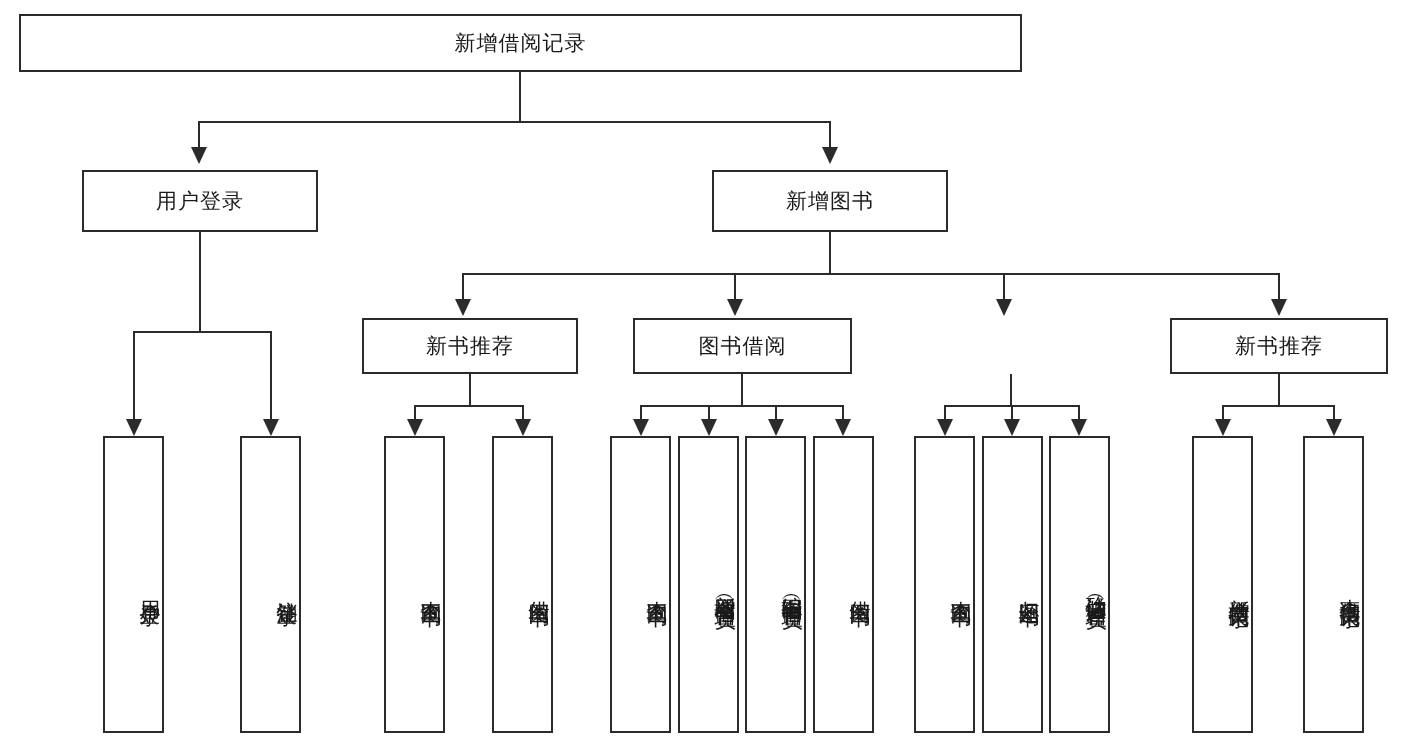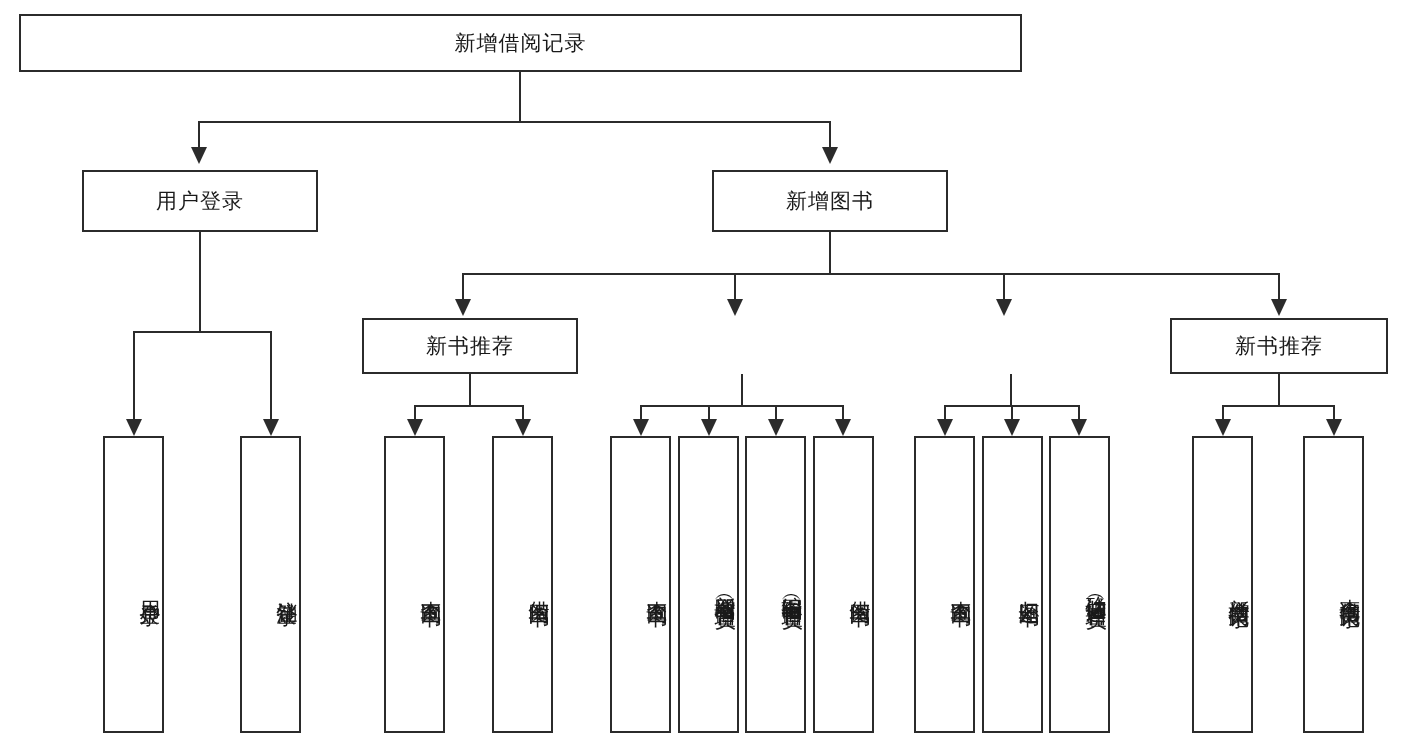--- a/index.html
+++ b/index.html
@@ -124,20 +124,23 @@
   <div class="arrowhead" style="left:727px; top:299px;"></div>
 
   <div class="vline" style="left:1003px; top:273px; height:28px;"></div>
   <div class="arrowhead" style="left:996px; top:299px;"></div>
 
   <div class="vline" style="left:1278px; top:273px; height:28px;"></div>
   <div class="arrowhead" style="left:1271px; top:299px;"></div>
 
   <div class="node horiz" style="left:362px; top:318px; width:216px; height:56px;">
     <span class="node-label">新书推荐</span>
+  </div>
+  <div class="node horiz" style="left:633px; top:318px; width:219px; height:56px;">
+    <span class="node-label">图书借阅</span>
   </div>
   <div class="node horiz" style="left:1170px; top:318px; width:218px; height:56px;">
     <span class="node-label">新书推荐</span>
   </div>
 
   <div class="vline" style="left:469px; top:374px; height:32px;"></div>
   <div class="hline" style="left:414px; top:405px; width:110px;"></div>
   <div class="vline" style="left:414px; top:405px; height:16px;"></div>
   <div class="arrowhead" style="left:407px; top:419px;"></div>
   <div class="vline" style="left:522px; top:405px; height:16px;"></div>

